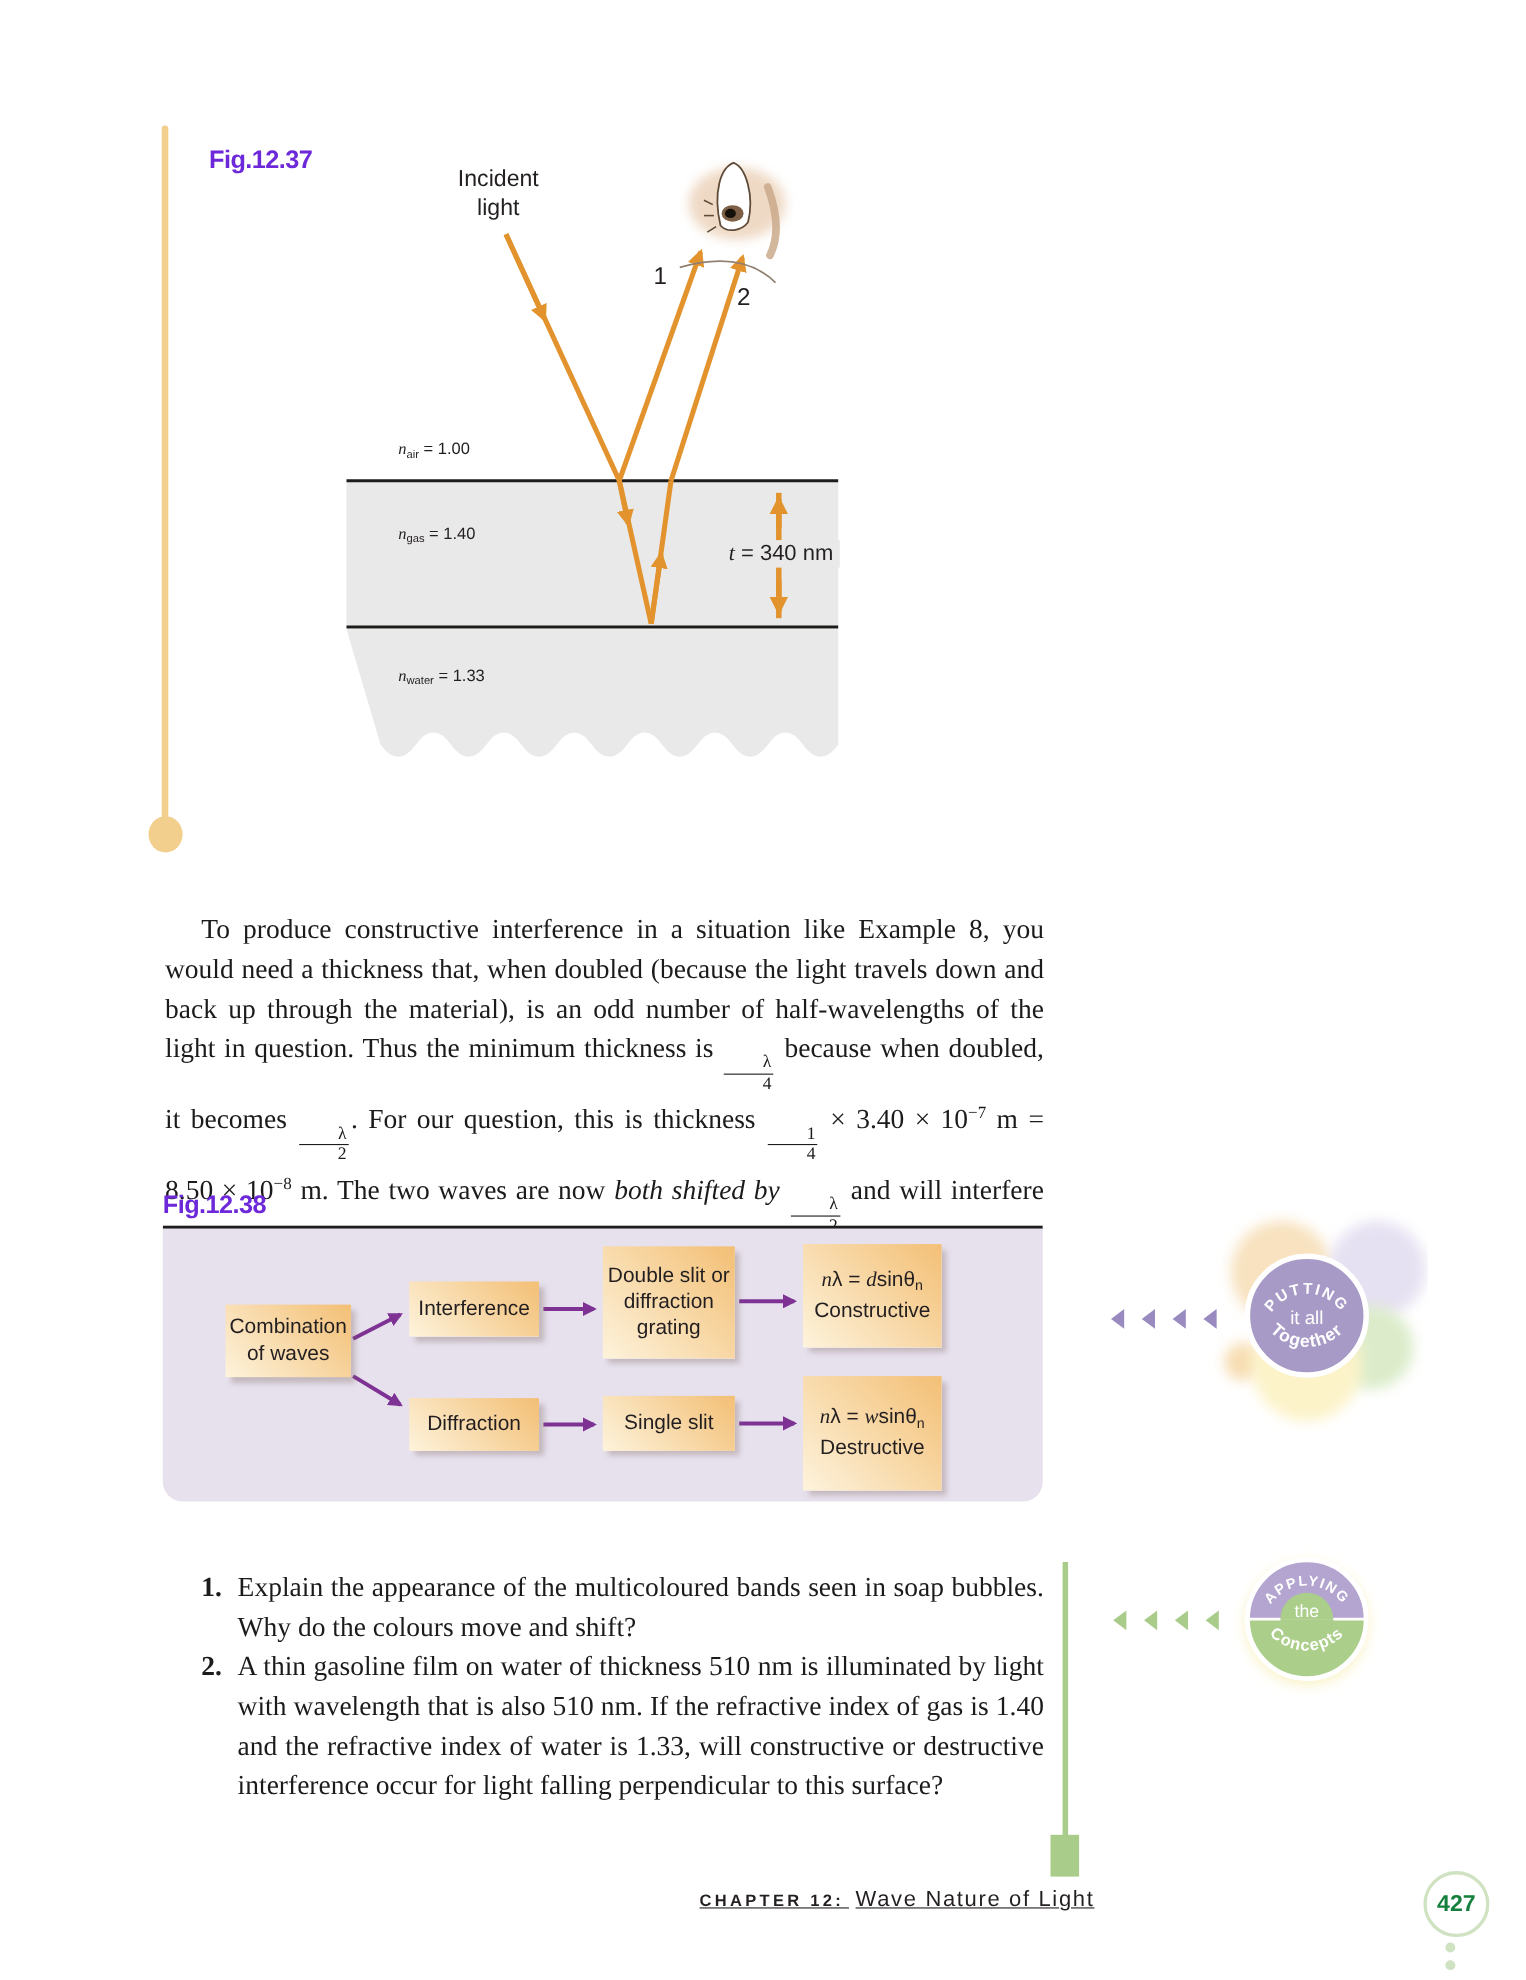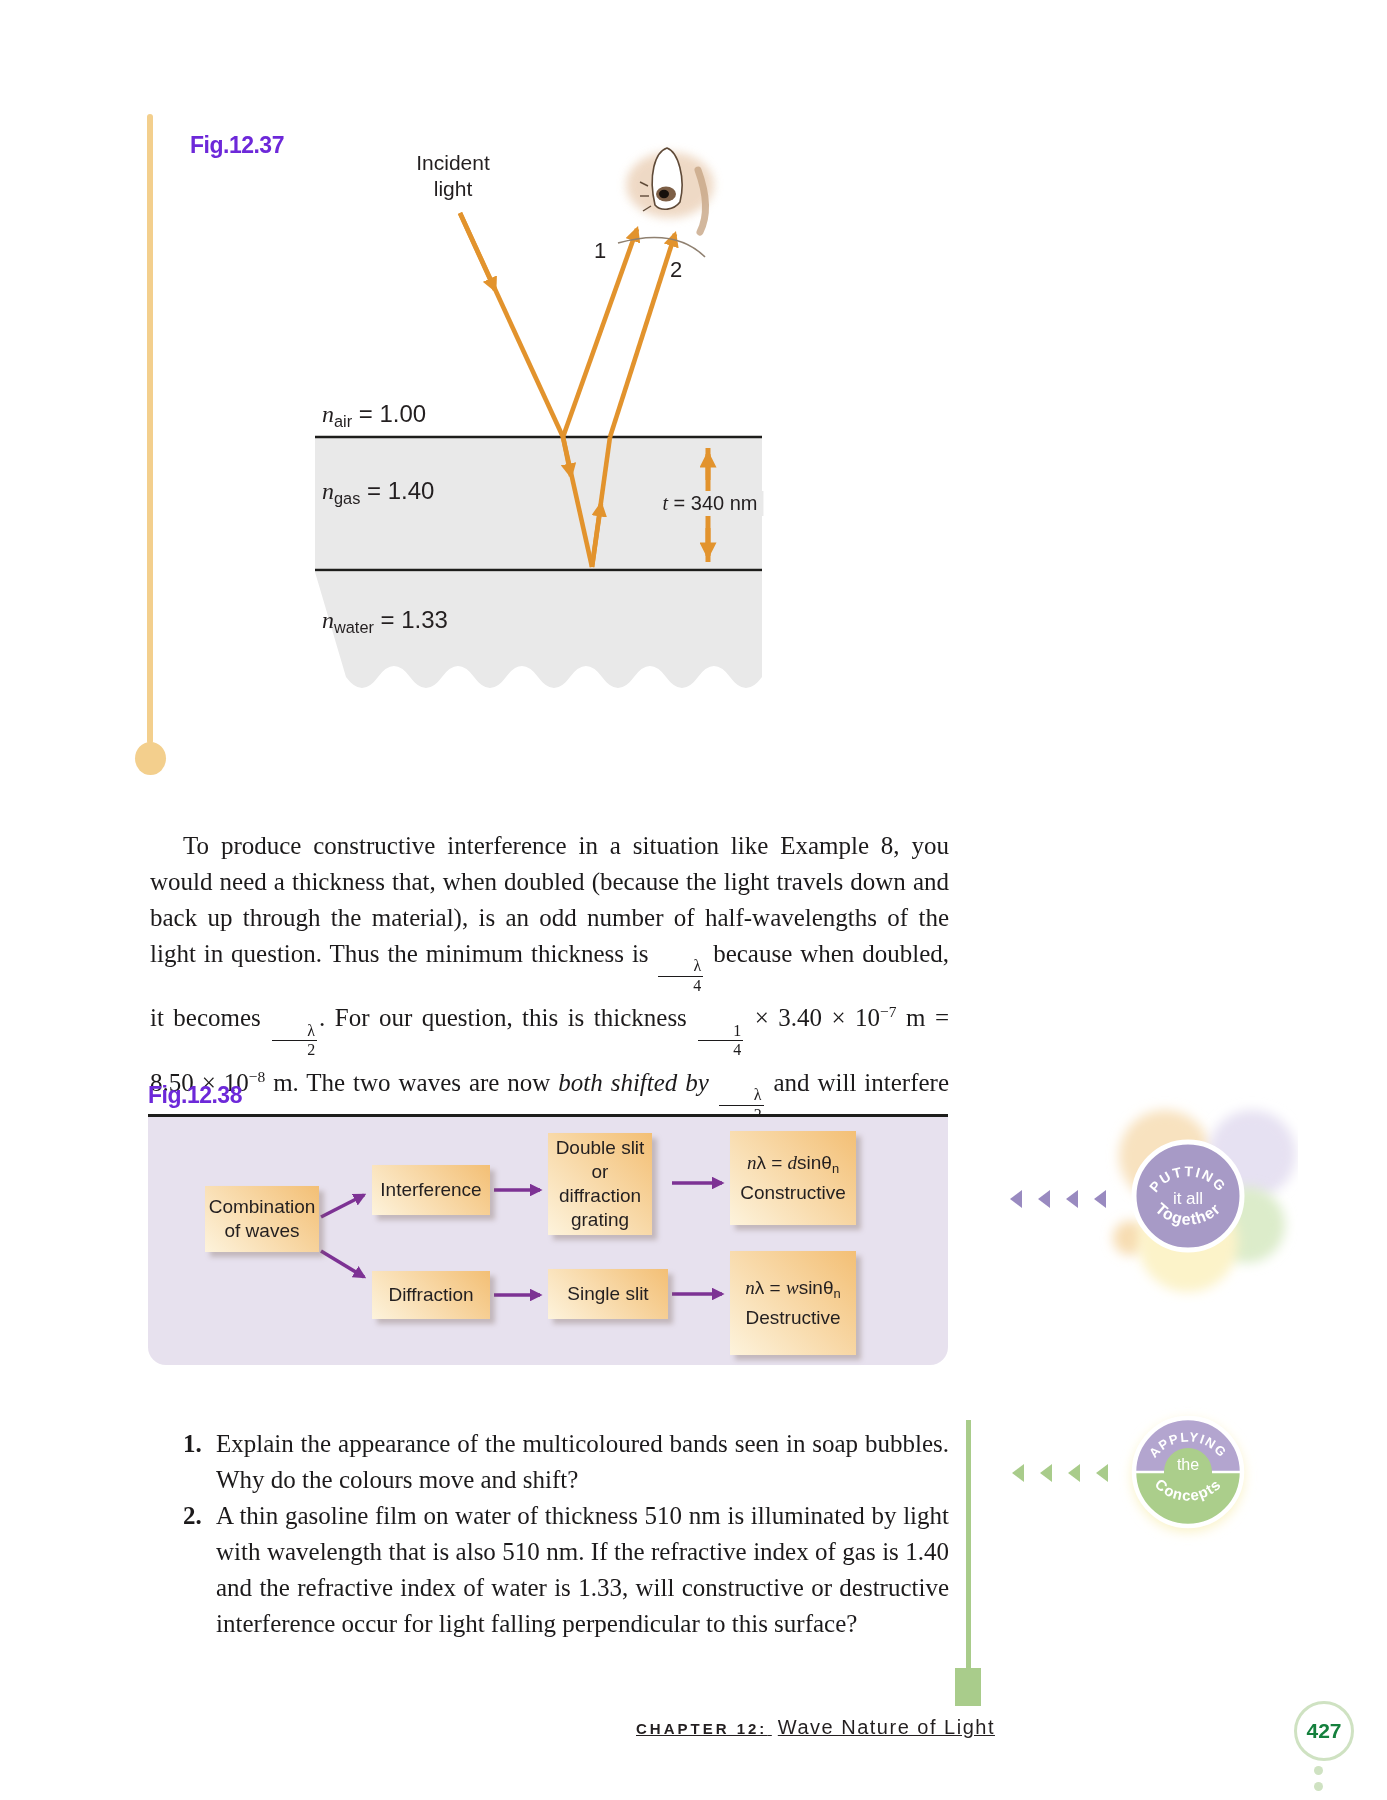--- a/index.html
+++ b/index.html
@@ -11,21 +11,21 @@
   #orange-rule-cap{left:135px;top:742px;width:31px;height:33px;background:#f3cf8d;border-radius:50%;}
   #green-rule{left:966px;top:1420px;width:5px;height:250px;background:#a9cc8b;}
   #green-rule-cap{left:955px;top:1668px;width:26px;height:38px;background:#a9cc8b;}
   
   .figlabel{font-weight:bold;font-size:23px;letter-spacing:-0.5px;color:#6d28d9;}
   #fig37-label{left:190px;top:132px;}
   #incident-label{left:392px;top:150px;width:122px;text-align:center;font-size:21px;line-height:26px;white-space:pre-line;}
   .raylbl{font-size:22px;}
   #ray1-label{left:594px;top:238px;}
   #ray2-label{left:670px;top:257px;}
-  .nlbl{font-size:24px;}
+  .nlbl{font-size:15px;margin-left:40px;}
   .nlbl i{font-family:"Liberation Serif",serif;}
   .nlbl sub, .fbox sub{font-size:0.68em;vertical-align:-0.3em;}
   #n-air{left:322px;top:400px;}
   #n-gas{left:322px;top:477px;}
   #n-water{left:322px;top:606px;}
   #t-label{left:710px;top:491px;transform:translateX(-50%);background:#e9e9e9;padding:1px 6px;font-size:20px;white-space:nowrap;}
   #t-label i{font-family:"Liberation Serif",serif;}
   
   #body-paragraph{left:150px;top:828px;width:799px;font-family:"Liberation Serif",serif;
       font-size:25px;line-height:36px;text-align:justify;text-indent:33px;color:#1c1a1b;}
@@ -39,21 +39,21 @@
   #fig38-title{left:253px;top:1079px;font-size:26px;color:#2b2627;}
   #flow-panel{left:148px;top:1114px;width:800px;height:248px;background:#e7e1ee;
       border-top:3px solid #1d1d1b;border-bottom-left-radius:18px;border-bottom-right-radius:18px;}
   .fbox{position:absolute;background:linear-gradient(225deg,#f3bf75,#fdf3dc);
       box-shadow:5px 5px 5px rgba(125,105,95,.35);display:flex;flex-direction:column;
       align-items:center;justify-content:center;text-align:center;font-size:19px;line-height:24px;
       white-space:pre-line;}
   .fbox i{font-family:"Liberation Serif",serif;}
   #box-combination{left:57px;top:69px;width:114px;height:66px;}
   #box-interference{left:224px;top:48px;width:118px;height:50px;}
-  #box-double-slit{left:400px;top:16px;width:104px;height:102px;}
+  #box-double-slit{left:400px;top:16px;width:120px;height:102px;}
   #box-constructive{left:582px;top:14px;width:126px;height:94px;}
   #box-diffraction{left:224px;top:154px;width:118px;height:48px;}
   #box-single-slit{left:400px;top:152px;width:120px;height:50px;}
   #box-destructive{left:582px;top:134px;width:126px;height:104px;}
   
   #questions{left:183px;top:1426px;width:766px;font-family:"Liberation Serif",serif;
       font-size:25px;line-height:36px;text-align:justify;color:#1c1a1b;}
   .question{position:relative;padding-left:33px;}
   .qnum{position:absolute;left:0;top:0;font-weight:bold;}
   

